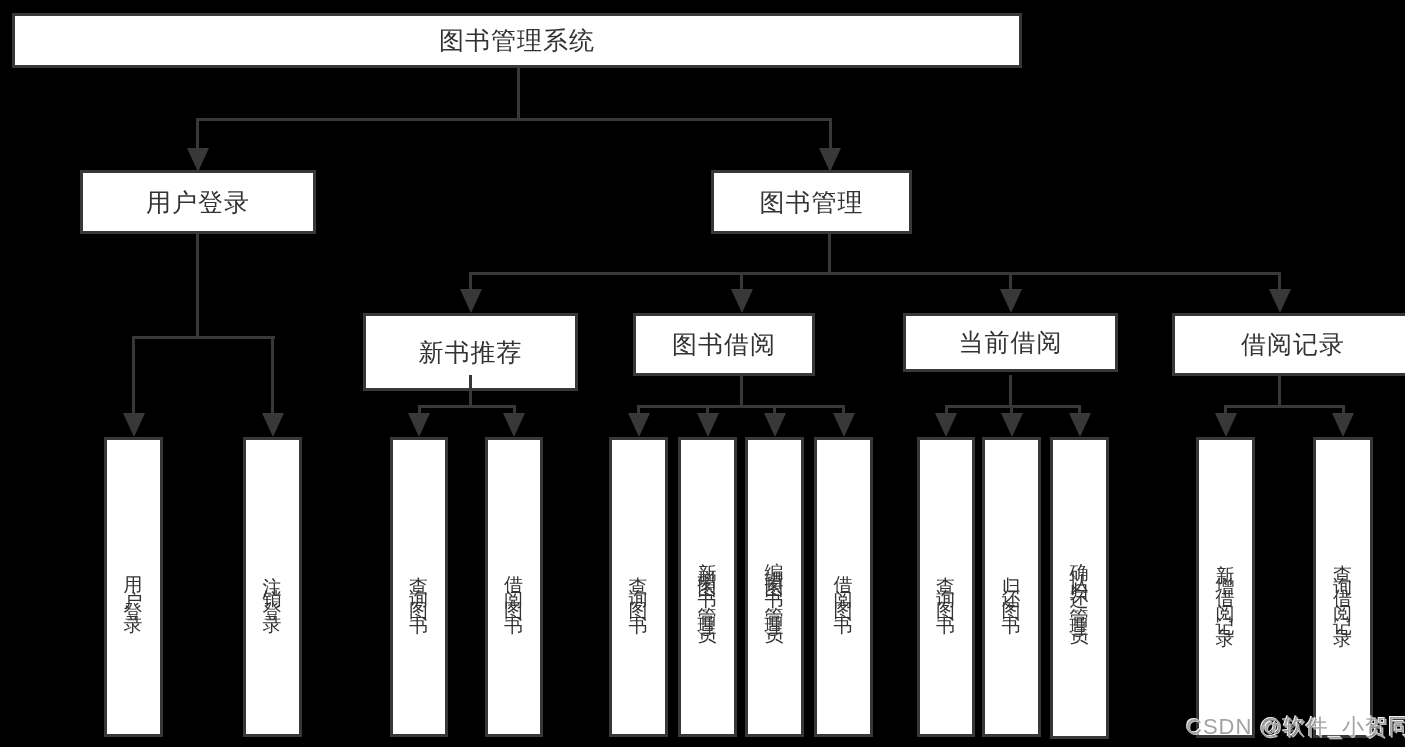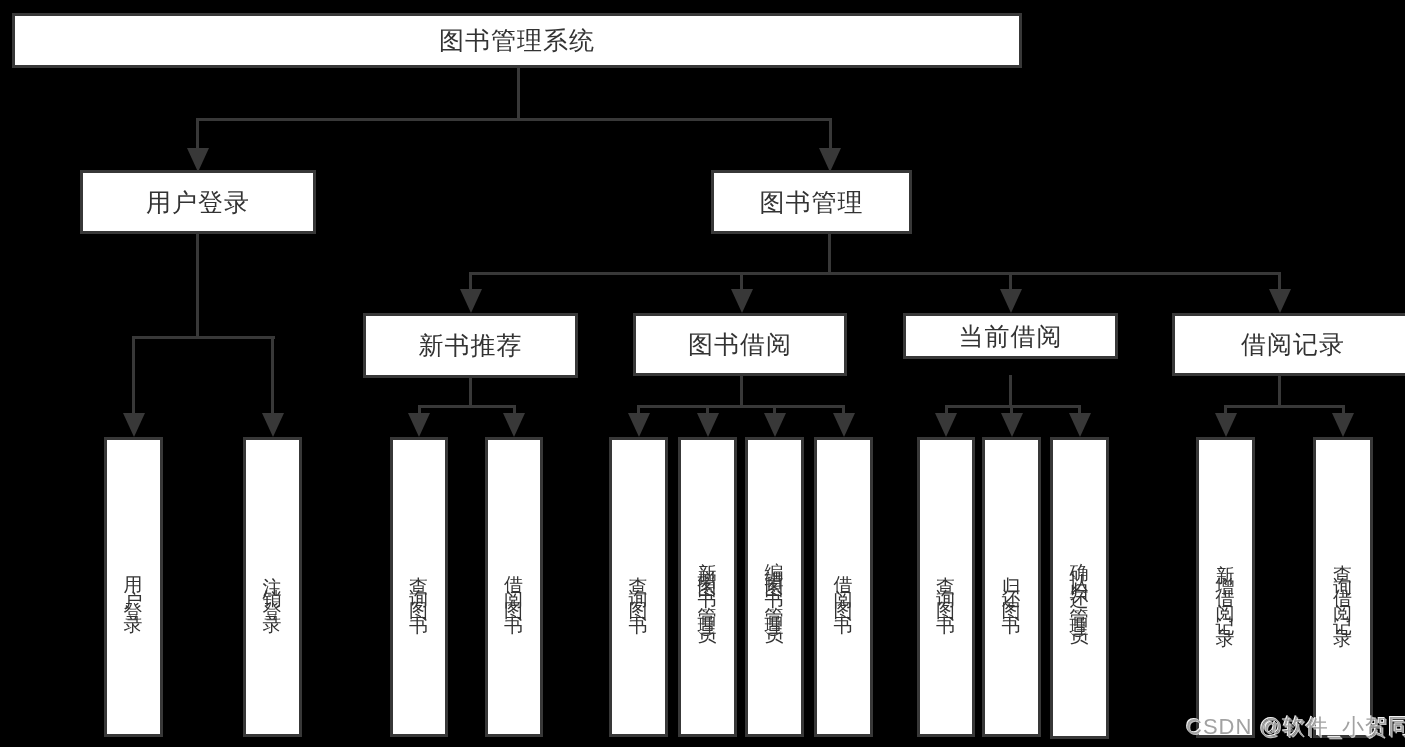--- a/index.html
+++ b/index.html
@@ -63,23 +63,23 @@
   <div class="hl" style="left:469px;top:272px;width:812px;"></div>
   <div class="vl" style="left:469px;top:272px;height:19px;"></div>
   <div class="vl" style="left:740px;top:272px;height:19px;"></div>
   <div class="vl" style="left:1009px;top:272px;height:19px;"></div>
   <div class="vl" style="left:1278px;top:272px;height:19px;"></div>
   <div class="ar" style="left:459.5px;top:289px;"></div>
   <div class="ar" style="left:730.5px;top:289px;"></div>
   <div class="ar" style="left:999.5px;top:289px;"></div>
   <div class="ar" style="left:1268.5px;top:289px;"></div>
 
-  <div class="bx" style="left:363px;top:313px;width:215px;height:65px;">新书推荐</div>
-  <div class="bx" style="left:633px;top:313px;width:214px;height:63px;">图书借阅</div>
-  <div class="bx" style="left:903px;top:313px;width:215px;height:46px;">当前借阅</div>
+  <div class="bx" style="left:363px;top:313px;width:215px;height:78px;">新书推荐</div>
+  <div class="bx" style="left:633px;top:313px;width:182px;height:63px;">图书借阅</div>
+  <div class="bx" style="left:903px;top:313px;width:215px;height:59px;">当前借阅</div>
   <div class="bx" style="left:1172px;top:313px;width:242px;height:63px;">借阅记录</div>
 
   <div class="vl" style="left:469px;top:375px;height:32px;"></div>
   <div class="hl" style="left:417.5px;top:405px;width:98px;"></div>
   <div class="vl" style="left:417.5px;top:405px;height:9px;"></div>
   <div class="vl" style="left:512.5px;top:405px;height:9px;"></div>
   <div class="ar" style="left:408px;top:413px;"></div>
   <div class="ar" style="left:503px;top:413px;"></div>
 
   <div class="vl" style="left:740px;top:375px;height:32px;"></div>

